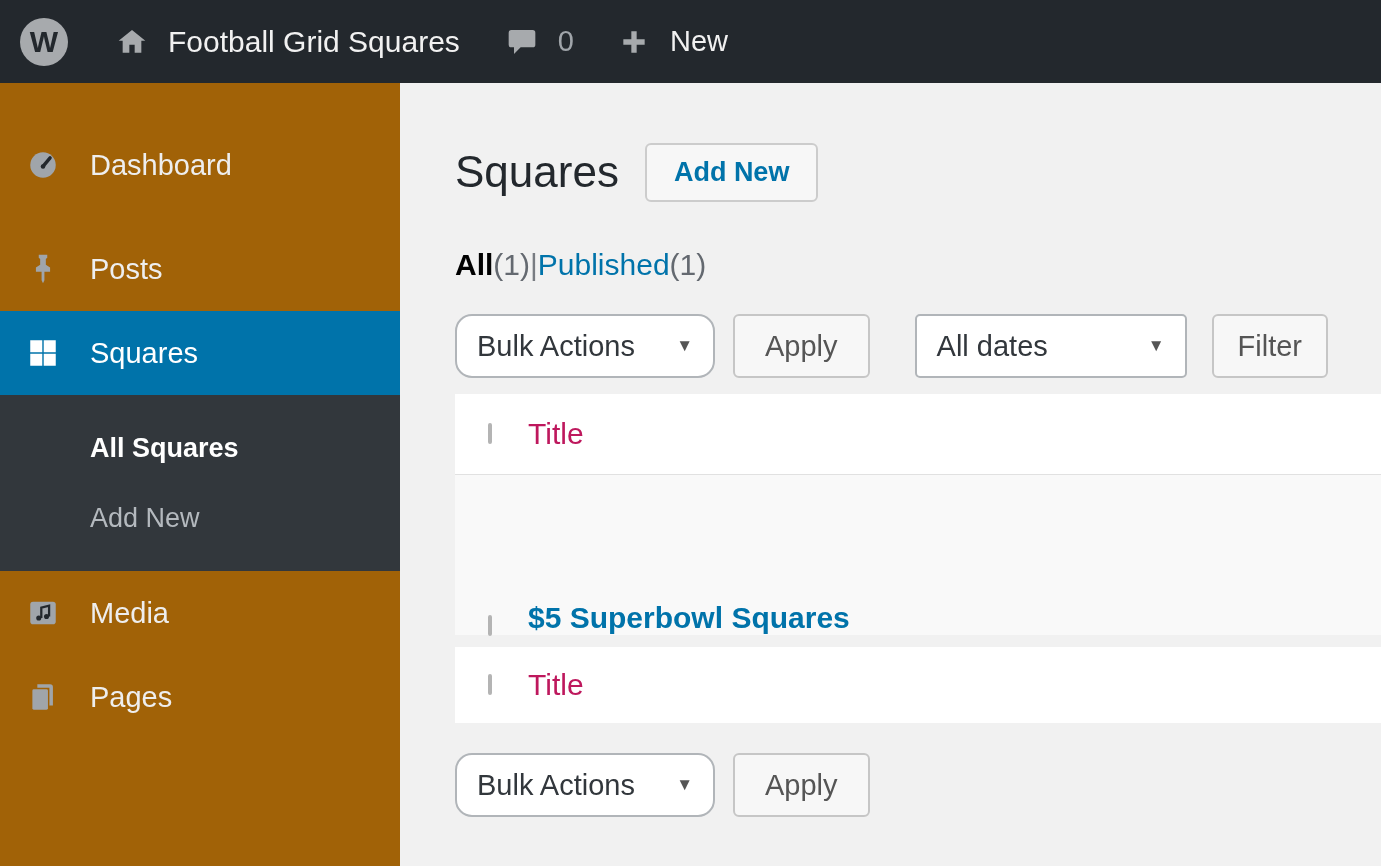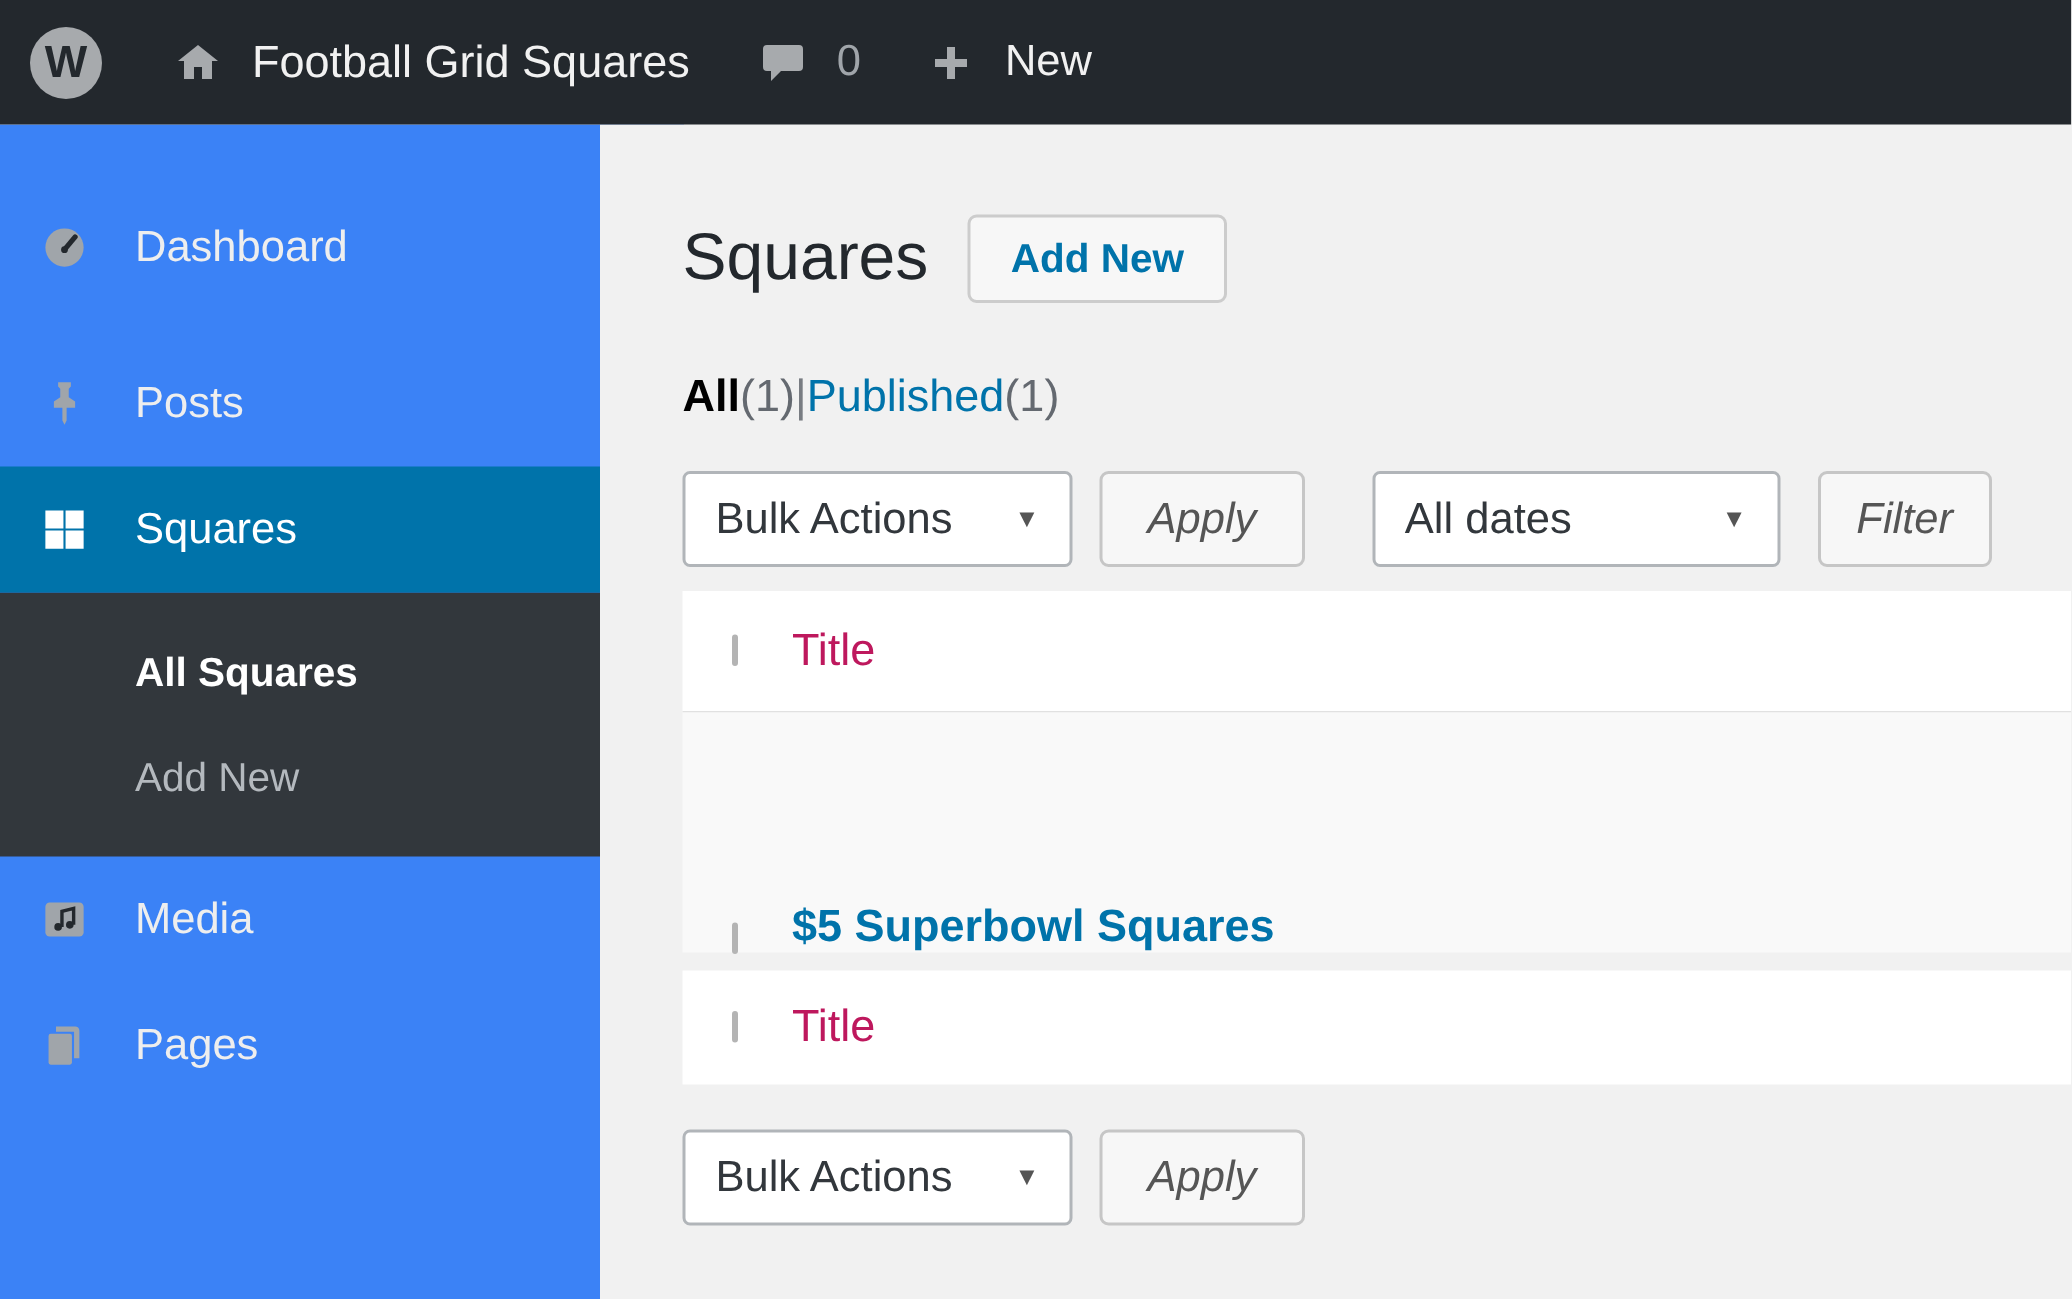--- a/index.html
+++ b/index.html
@@ -11,21 +11,21 @@
   .ab-item{display:flex;align-items:center;gap:20px;cursor:pointer;}
   .wp-logo-wrap{margin-left:20px;}
   .wp-logo{width:48px;height:48px;border-radius:50%;background:#a7aaad;color:#23282d;font-weight:bold;font-size:30px;display:flex;align-items:center;justify-content:center;}
   .ab-site{margin-left:48px;font-size:30px;color:#f1f1f1;}
   .ab-comments{margin-left:46px;font-size:29px;color:#a0a5aa;}
   .ab-new{margin-left:44px;font-size:29px;color:#f1f1f1;}
   .ab-icon{display:flex;align-items:center;color:#a7aaad;}
   .ab-icon svg{width:32px;height:32px;}
 
   
-  .sidebar{position:absolute;top:83px;left:0;bottom:0;width:456px;background:#3b82f6;}
+  .sidebar{position:absolute;top:83px;left:0;bottom:0;width:456px;background:#a16207;}
   .menu{padding-top:40px;}
   .menu-item{position:relative;height:84px;display:flex;align-items:center;padding-left:26px;gap:30px;color:#eee;font-size:29px;cursor:pointer;}
   .menu-item .mi-icon{width:34px;height:34px;color:#a0a5aa;display:flex;align-items:center;justify-content:center;flex:none;}
   .menu-item .mi-icon svg{width:34px;height:34px;}
   .menu-sep{height:20px;}
   .menu-item.current{background:#0073aa;color:#fff;}
   .menu-item.current .mi-icon{color:#fff;}
   .menu-arrow{position:absolute;right:0;top:50%;margin-top:-16px;width:0;height:0;border:16px solid transparent;border-right-color:#f1f1f1;}
   .submenu{background:#32373c;padding:18px 0;}
   .submenu-item{height:70px;display:flex;align-items:center;padding-left:90px;font-size:27px;color:#b4b9be;cursor:pointer;}
@@ -39,23 +39,23 @@
 
   .subsubsub{margin-top:46px;font-size:30px;color:#000;display:flex;align-items:flex-start;}
   .f-all-label{font-weight:600;color:#000;}
   .f-count{color:#646970;font-weight:400;}
   .f-sep{color:#787c82;}
   .f-link{color:#0073aa;text-decoration:none;cursor:pointer;}
 
   .tablenav{margin-top:32px;display:flex;align-items:center;gap:18px;}
   .select{display:inline-flex;align-items:center;justify-content:space-between;box-sizing:border-box;background:#fff;border:2px solid #b1b5b9;border-radius:5px;height:64px;padding:0 20px;font-size:29px;color:#32373c;cursor:pointer;}
   .select .sel-arrow{font-size:17px;color:#555;margin-left:24px;}
-  .select.bulk{min-width:260px;}
+  .select.bulk{min-width:260px;border-radius:17px;}
   .select.dates{min-width:272px;margin-left:27px;}
-  .btn{box-sizing:border-box;height:64px;background:#f7f7f7;border:2px solid #c6c6c6;border-radius:6px;color:#555;font-size:29px;padding:0 30px;font-family:"Liberation Sans",sans-serif;cursor:pointer;font-style:italic;}
+  .btn{box-sizing:border-box;height:64px;background:#f7f7f7;border:2px solid #c6c6c6;border-radius:6px;color:#555;font-size:29px;padding:0 30px;font-family:"Liberation Sans",sans-serif;cursor:pointer;}
   .btn.filter{margin-left:7px;padding:0 24px;}
 
   
   .list-table{margin-top:16px;width:100%;}
   .t-head,.t-foot{background:#fff;display:flex;align-items:center;height:80px;}
   .t-head{border-bottom:1px solid #e1e1e1;}
   .t-row{background:#f9f9f9;display:flex;align-items:flex-end;height:160px;box-sizing:border-box;padding-top:30px;margin-bottom:12px;}
   .t-foot{height:76px;}
   .cb-cell{padding-left:33px;flex:none;}
   .cb{width:34px;height:34px;background:#fff;border:2px solid #b4b4b4;border-radius:6px;box-sizing:border-box;cursor:pointer;}

